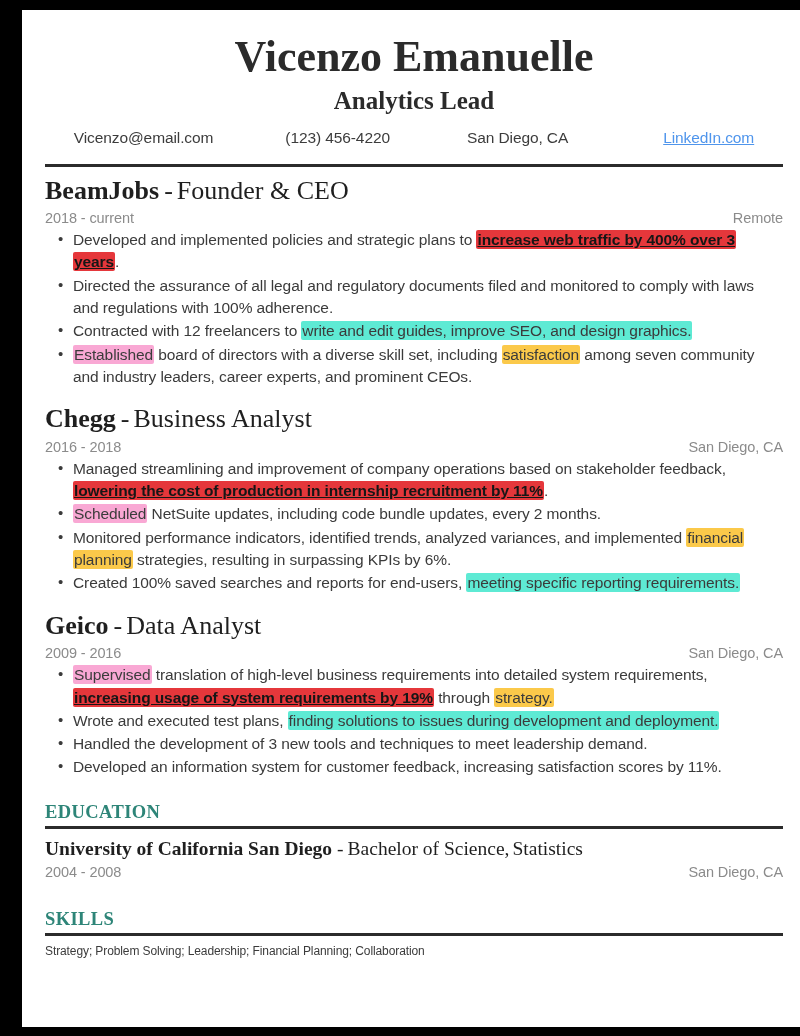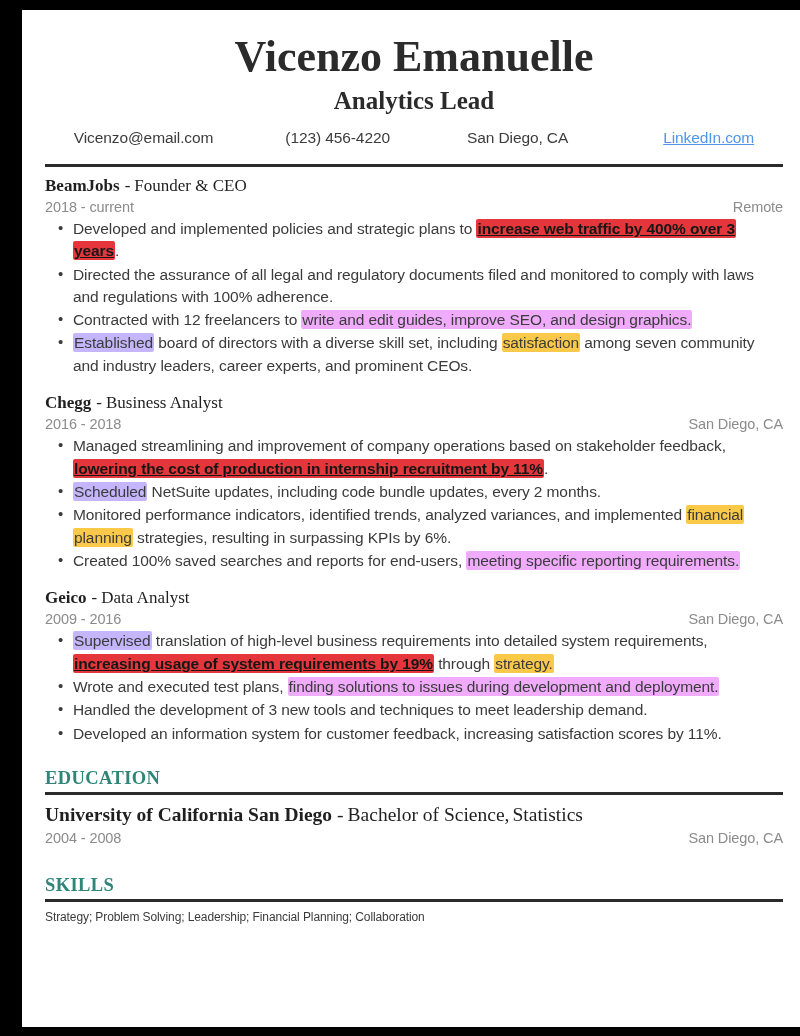--- a/index.html
+++ b/index.html
@@ -85,21 +85,21 @@
     background: #2b2b2b;
     width: 100%;
     margin-bottom: 8px;
   }
 
   
   .job { margin-bottom: 2px; }
   .job + .job { margin-top: 15px; }
   .job-line {
     font-family: "Liberation Serif", serif;
-    font-size: 17px;
+    font-size: 26px;
     color: #1f1f1f;
     line-height: 1.25;
     white-space: nowrap;
   }
   .company {
     font-weight: bold;
   }
   .dash {
     font-weight: normal;
     padding: 0 4px 0 5px;
@@ -150,25 +150,25 @@
     -webkit-box-decoration-break: clone;
   }
   mark.hl-red {
     background: #e5373b;
     color: #161616;
     font-weight: bold;
     text-decoration: underline;
     text-underline-offset: 1px;
   }
   mark.hl-pink {
-    background: #c4b5fd;
+    background: #f9a8d4;
     color: #3b3b3b;
   }
   mark.hl-green {
-    background: #f0abfc;
+    background: #5eead4;
     color: #3b3b3b;
   }
   mark.hl-yellow {
     background: #fbc94a;
     color: #3b3b3b;
   }
 
   
   .edu-line {
     font-family: "Liberation Serif", serif;

